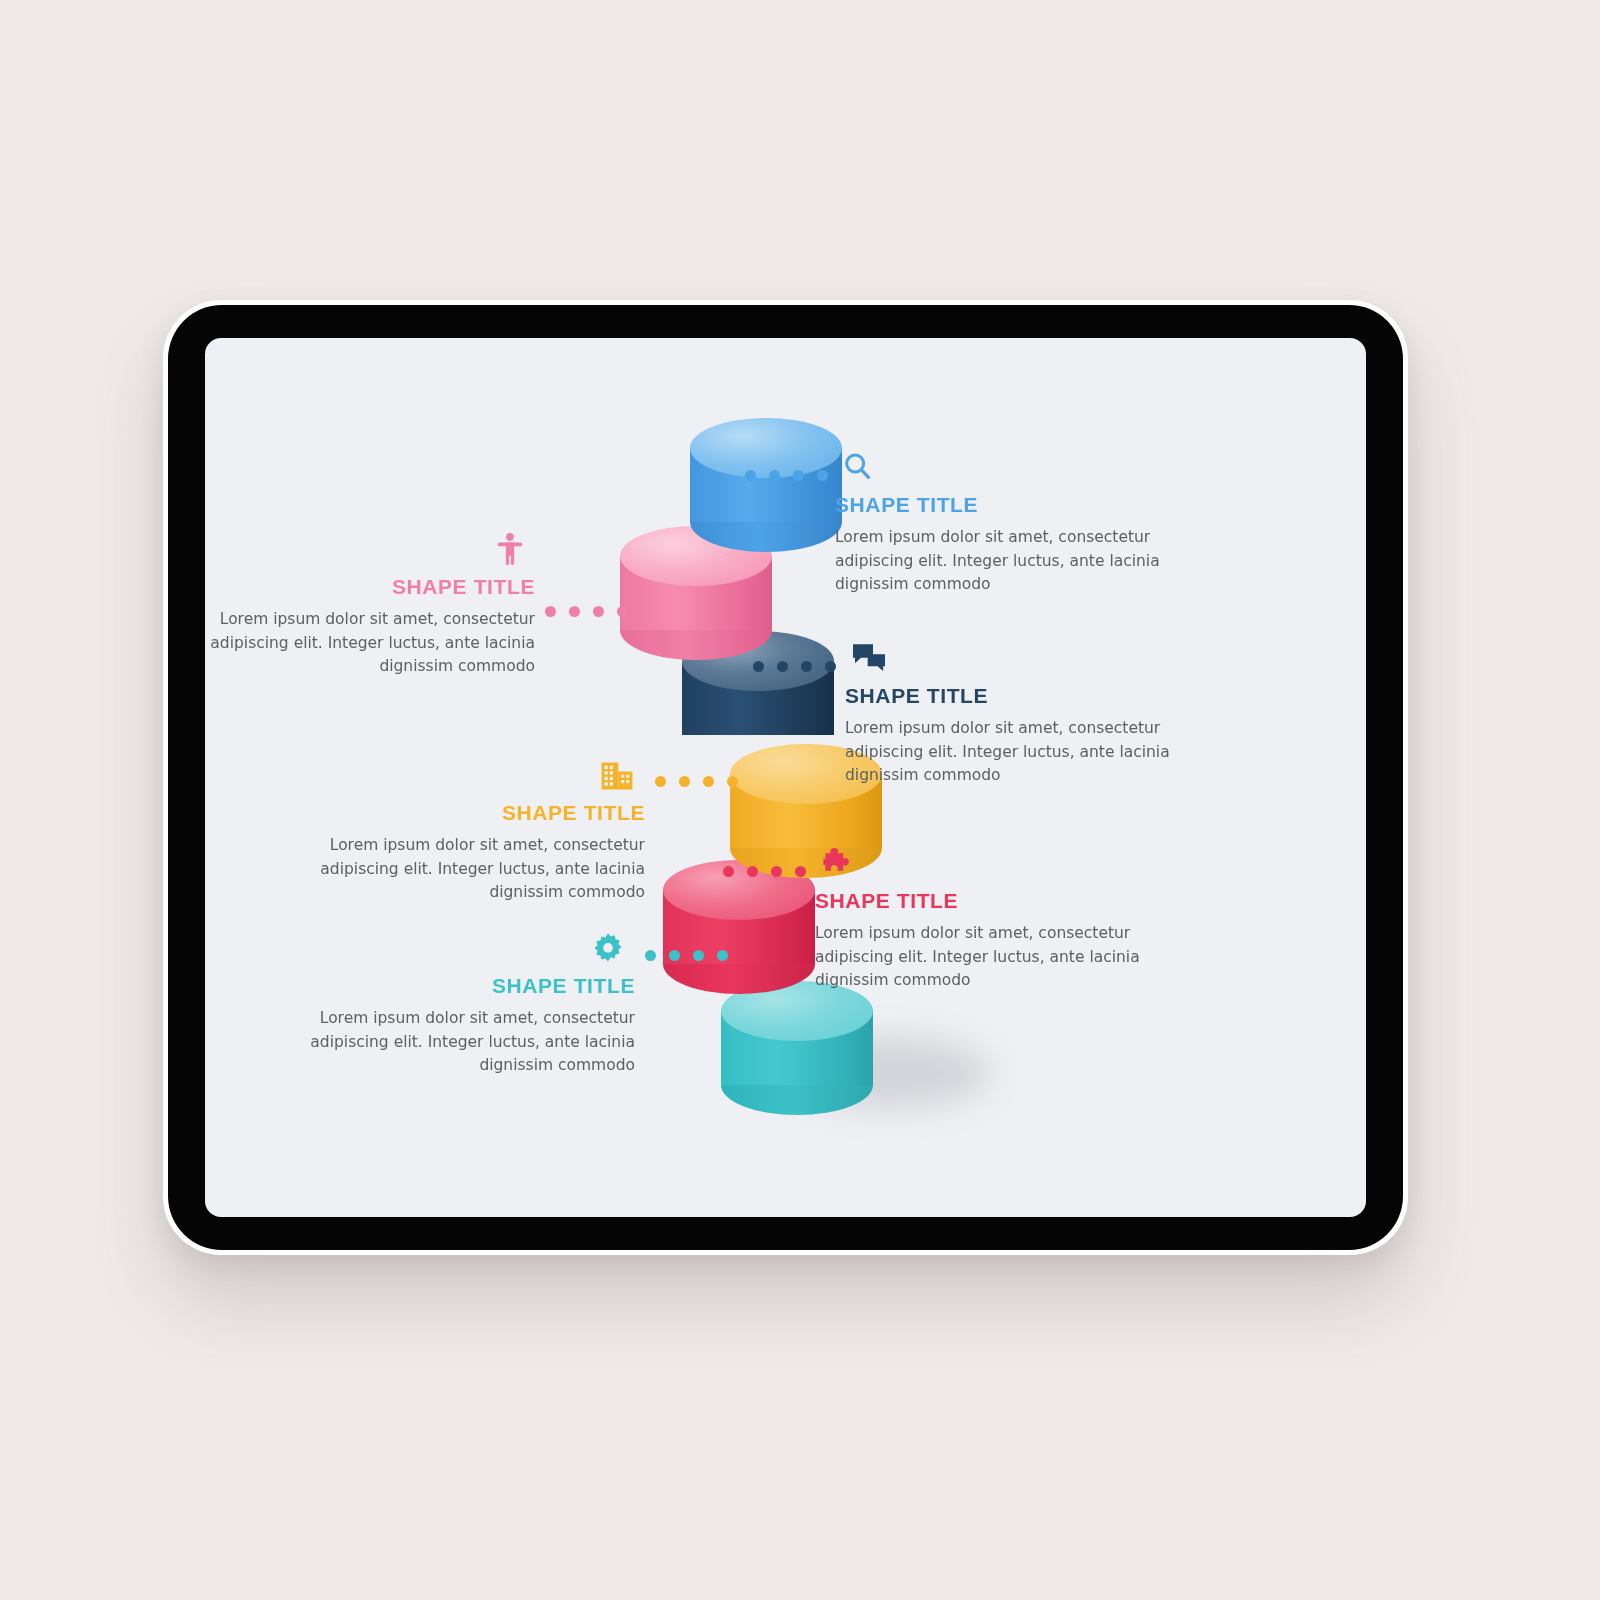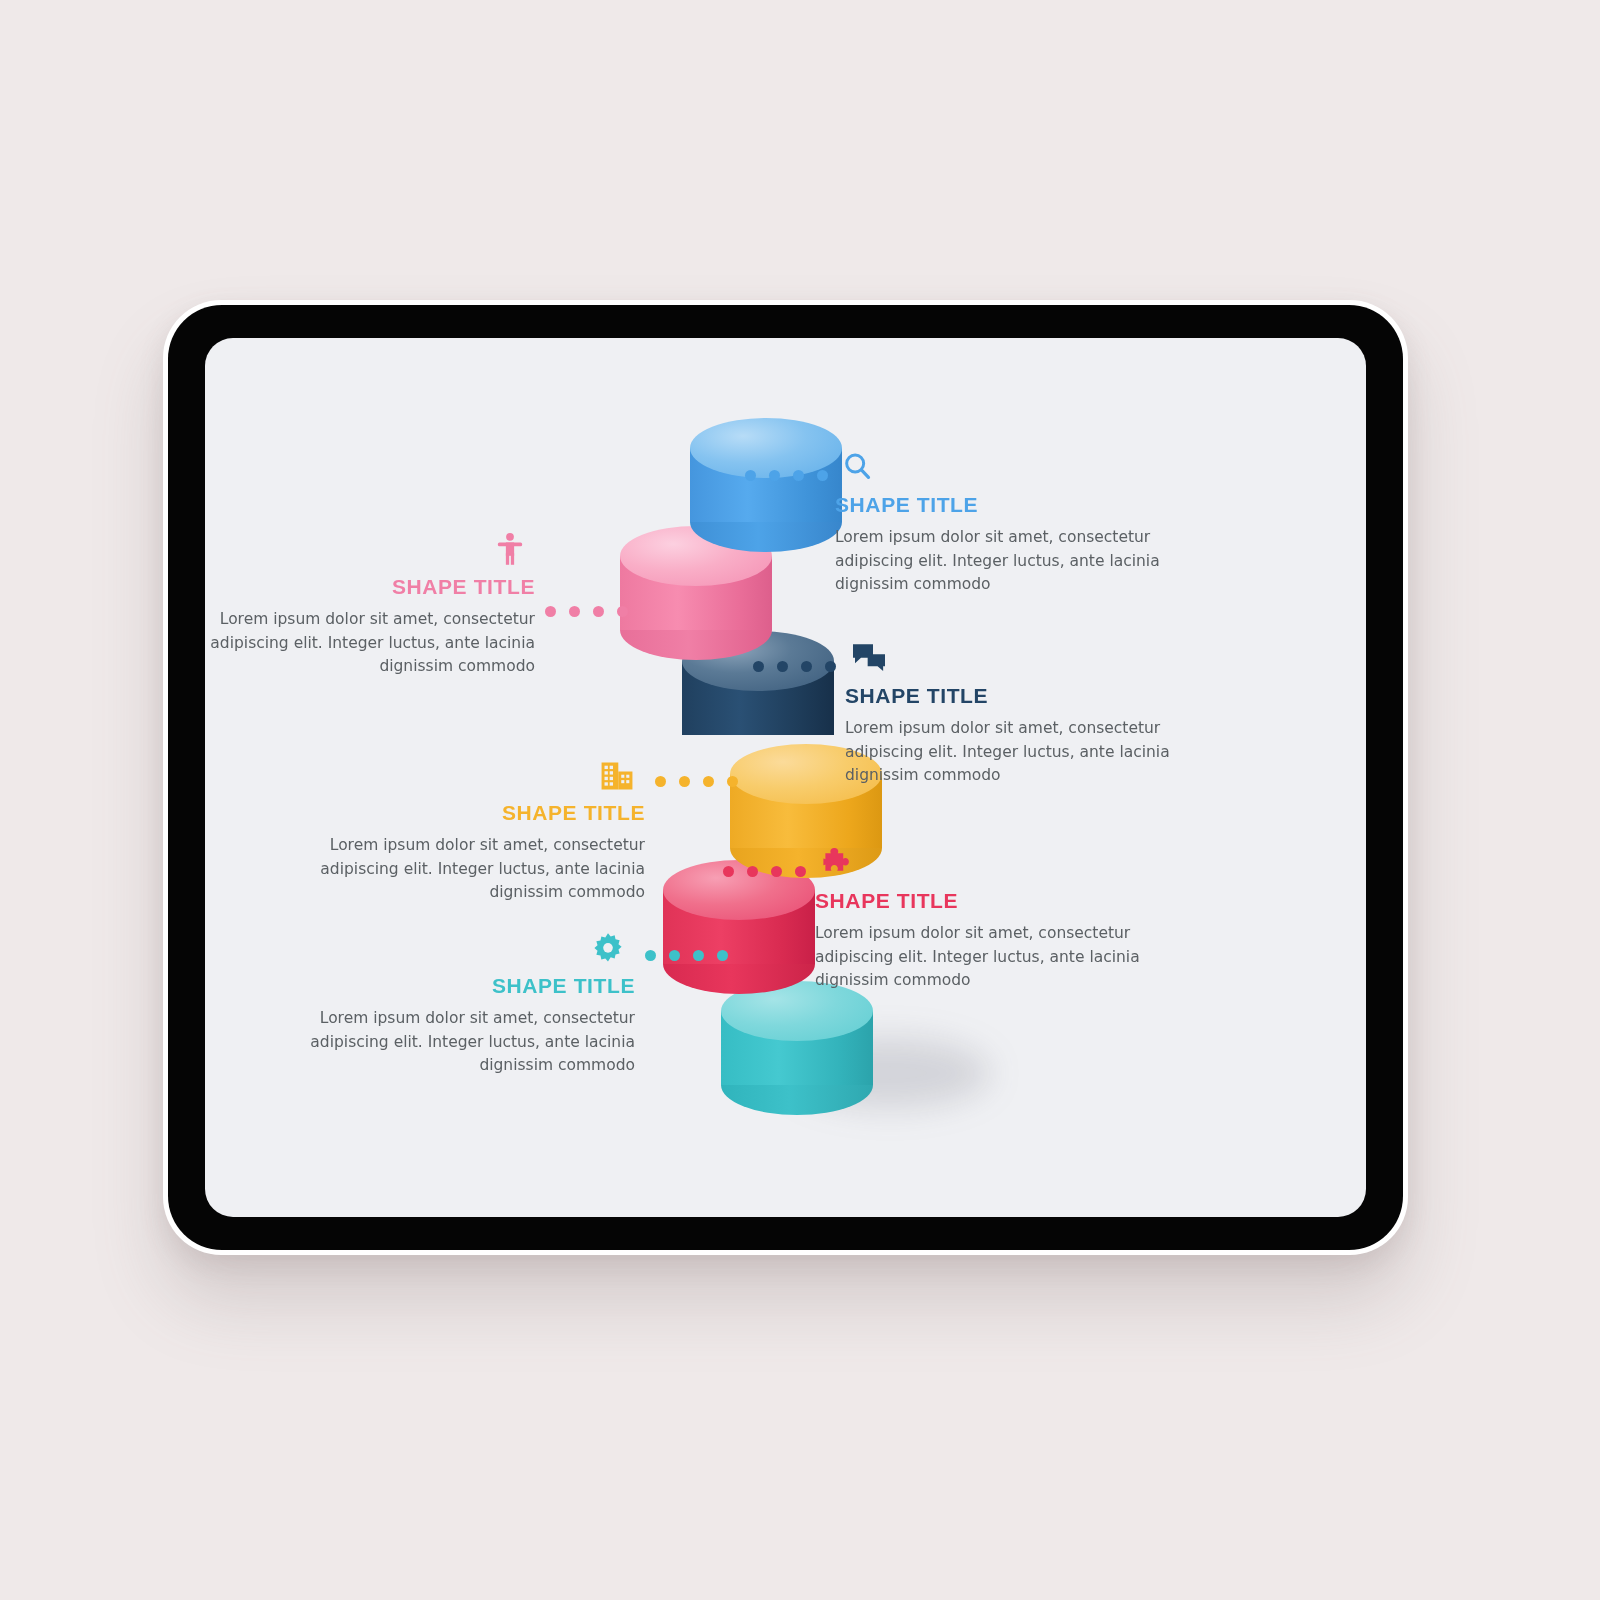--- a/index.html
+++ b/index.html
@@ -23,21 +23,21 @@
   .tablet-bezel{
     position:absolute;
     left:5px; top:5px; right:5px; bottom:5px;
     background:#050505;
     border-radius:54px;
   }
   .screen{
     position:absolute;
     left:42px; top:38px; right:42px; bottom:38px;
     background:#eff0f3;
-    border-radius:28px;
+    border-radius:16px;
     overflow:hidden;
     padding-left:45px;
   }
 
   
   .stack{position:absolute; left:0; top:0; width:100%; height:100%;}
   .cyl{position:absolute;}
   .cyl .body{
     position:absolute; left:0; right:0; top:30px; bottom:30px;
     border-radius:0;

